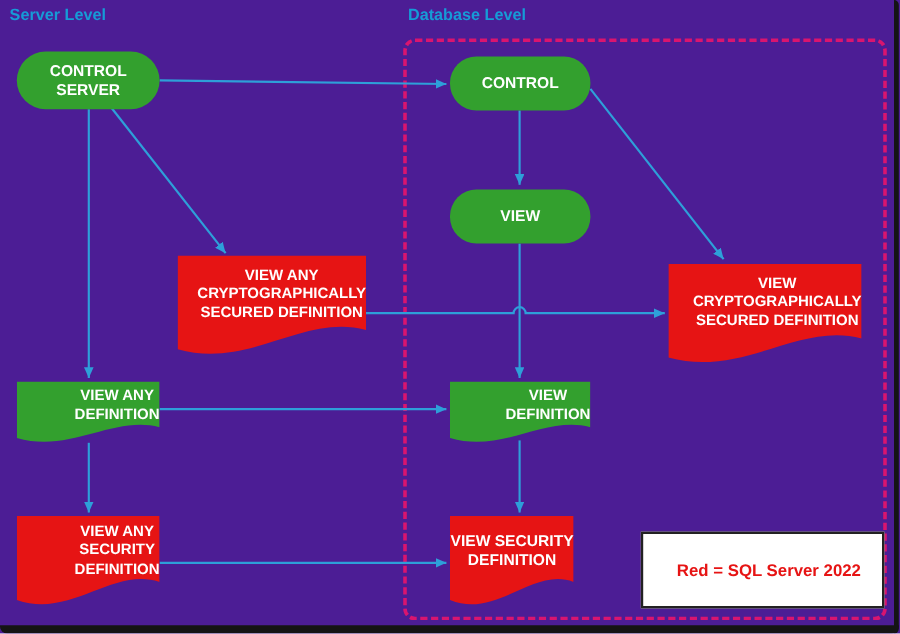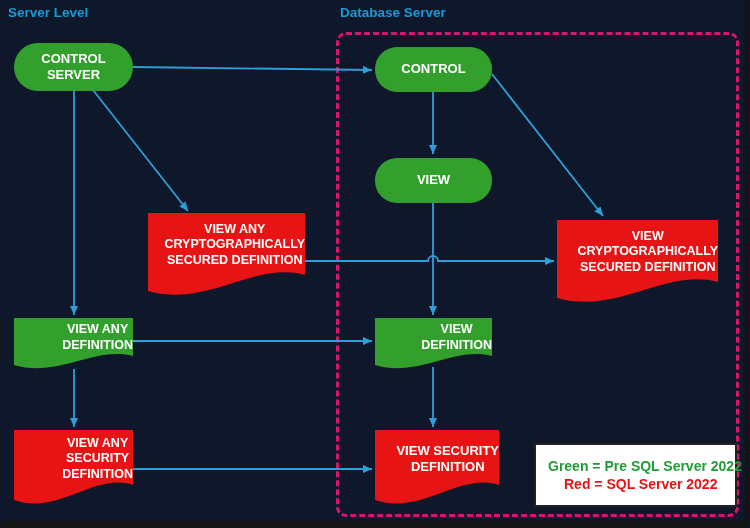--- a/index.html
+++ b/index.html
@@ -1,17 +1,17 @@
 <!DOCTYPE html>
 <html><head>
 <meta charset="utf-8">
 <style>
   html,body{margin:0;padding:0;background:#fff;}
   .canvas{
-    position:relative;width:750px;height:528px;background:#0f172a;
+    position:relative;width:750px;height:528px;background:#4c1d95;
     font-family:"Liberation Sans", sans-serif;overflow:hidden;
   }
   
   .edge-right{position:absolute;left:745px;top:0;width:4px;height:528px;background:#141414;border-radius:0 6px 6px 0;}
   .edge-bottom{position:absolute;left:0;top:521px;width:749px;height:7px;background:#141414;border-radius:0 0 6px 6px;}
 
   .zone-label{position:absolute;font-size:13.5px;font-weight:bold;color:#169bd7;white-space:nowrap;}
   .lbl-server{left:8px;top:5px;}
   .lbl-database{left:340px;top:5px;}
 
@@ -30,21 +30,21 @@
   .n-alter{left:375px;top:158px;width:117px;height:45px;border-radius:22px;}
 
   .wave{background:transparent;font-size:12.5px;justify-content:flex-end;}
   .wave svg{position:absolute;left:0;top:0;width:100%;height:100%;}
   .wave .txt{position:relative;z-index:1;}
   .n-view-any-crypto{left:148px;top:213px;width:157px;height:84px;padding-bottom:20px;}
   .n-view-crypto{left:557px;top:220px;width:161px;height:84px;padding-bottom:20px;}
   .n-view-any-def{left:14px;top:318px;width:119px;height:52px;padding-bottom:12px;}
   .n-view-def{left:375px;top:318px;width:117px;height:52px;padding-bottom:12px;}
   .n-view-any-sec{left:14px;top:430px;width:119px;height:75px;padding-bottom:17px;}
-  .n-view-sec{left:375px;top:430px;width:124px;height:75px;padding-bottom:17px;font-size:13px;}
+  .n-view-sec{left:375px;top:430px;width:103px;height:75px;padding-bottom:17px;font-size:13px;}
 
   .arrows{position:absolute;left:0;top:0;width:750px;height:528px;pointer-events:none;}
 
   .legend{
     position:absolute;left:534px;top:443px;width:203px;height:64px;
     border:2px solid #222;background:#fff;box-sizing:border-box;
     display:flex;flex-direction:column;justify-content:center;gap:2px;
     padding-left:12px;font-size:14px;font-weight:bold;white-space:nowrap;
   }
   .legend .green-line{color:#1f9e35;}
@@ -52,21 +52,21 @@
 </style>
 </head>
 <body>
 
 <div class="canvas">
 
   <div class="edge-right"></div>
   <div class="edge-bottom"></div>
 
   <div class="zone-label lbl-server">Server Level</div>
-  <div class="zone-label lbl-database">Database Server</div>
+  <div class="zone-label lbl-database">Database Level</div>
 
   <div class="db-boundary"></div>
 
   <svg class="arrows" viewBox="0 0 750 528">
     <defs>
       <marker id="arw" markerUnits="userSpaceOnUse" markerWidth="10" markerHeight="8" refX="9" refY="4" orient="auto">
         <path d="M0,0 L9,4 L0,8 Z" fill="#2e9fd9"></path>
       </marker>
     </defs>
     <g stroke="#2e9fd9" stroke-width="1.8" fill="none">
@@ -140,17 +140,16 @@
 
   <div class="node wave n-view-sec">
     <svg viewBox="0 0 117 75" preserveAspectRatio="none">
       <path d="M0,0 H117 V55 C79,42 44,86 0,70 Z" fill="#e61414"></path>
     </svg>
     <div class="txt">VIEW SECURITY
 DEFINITION</div>
   </div>
 
   <div class="legend">
-    <div class="green-line">Green = Pre SQL Server 2022</div>
     <div class="red-line">Red = SQL Server 2022</div>
   </div>
 
 </div>
 
 </body></html>

